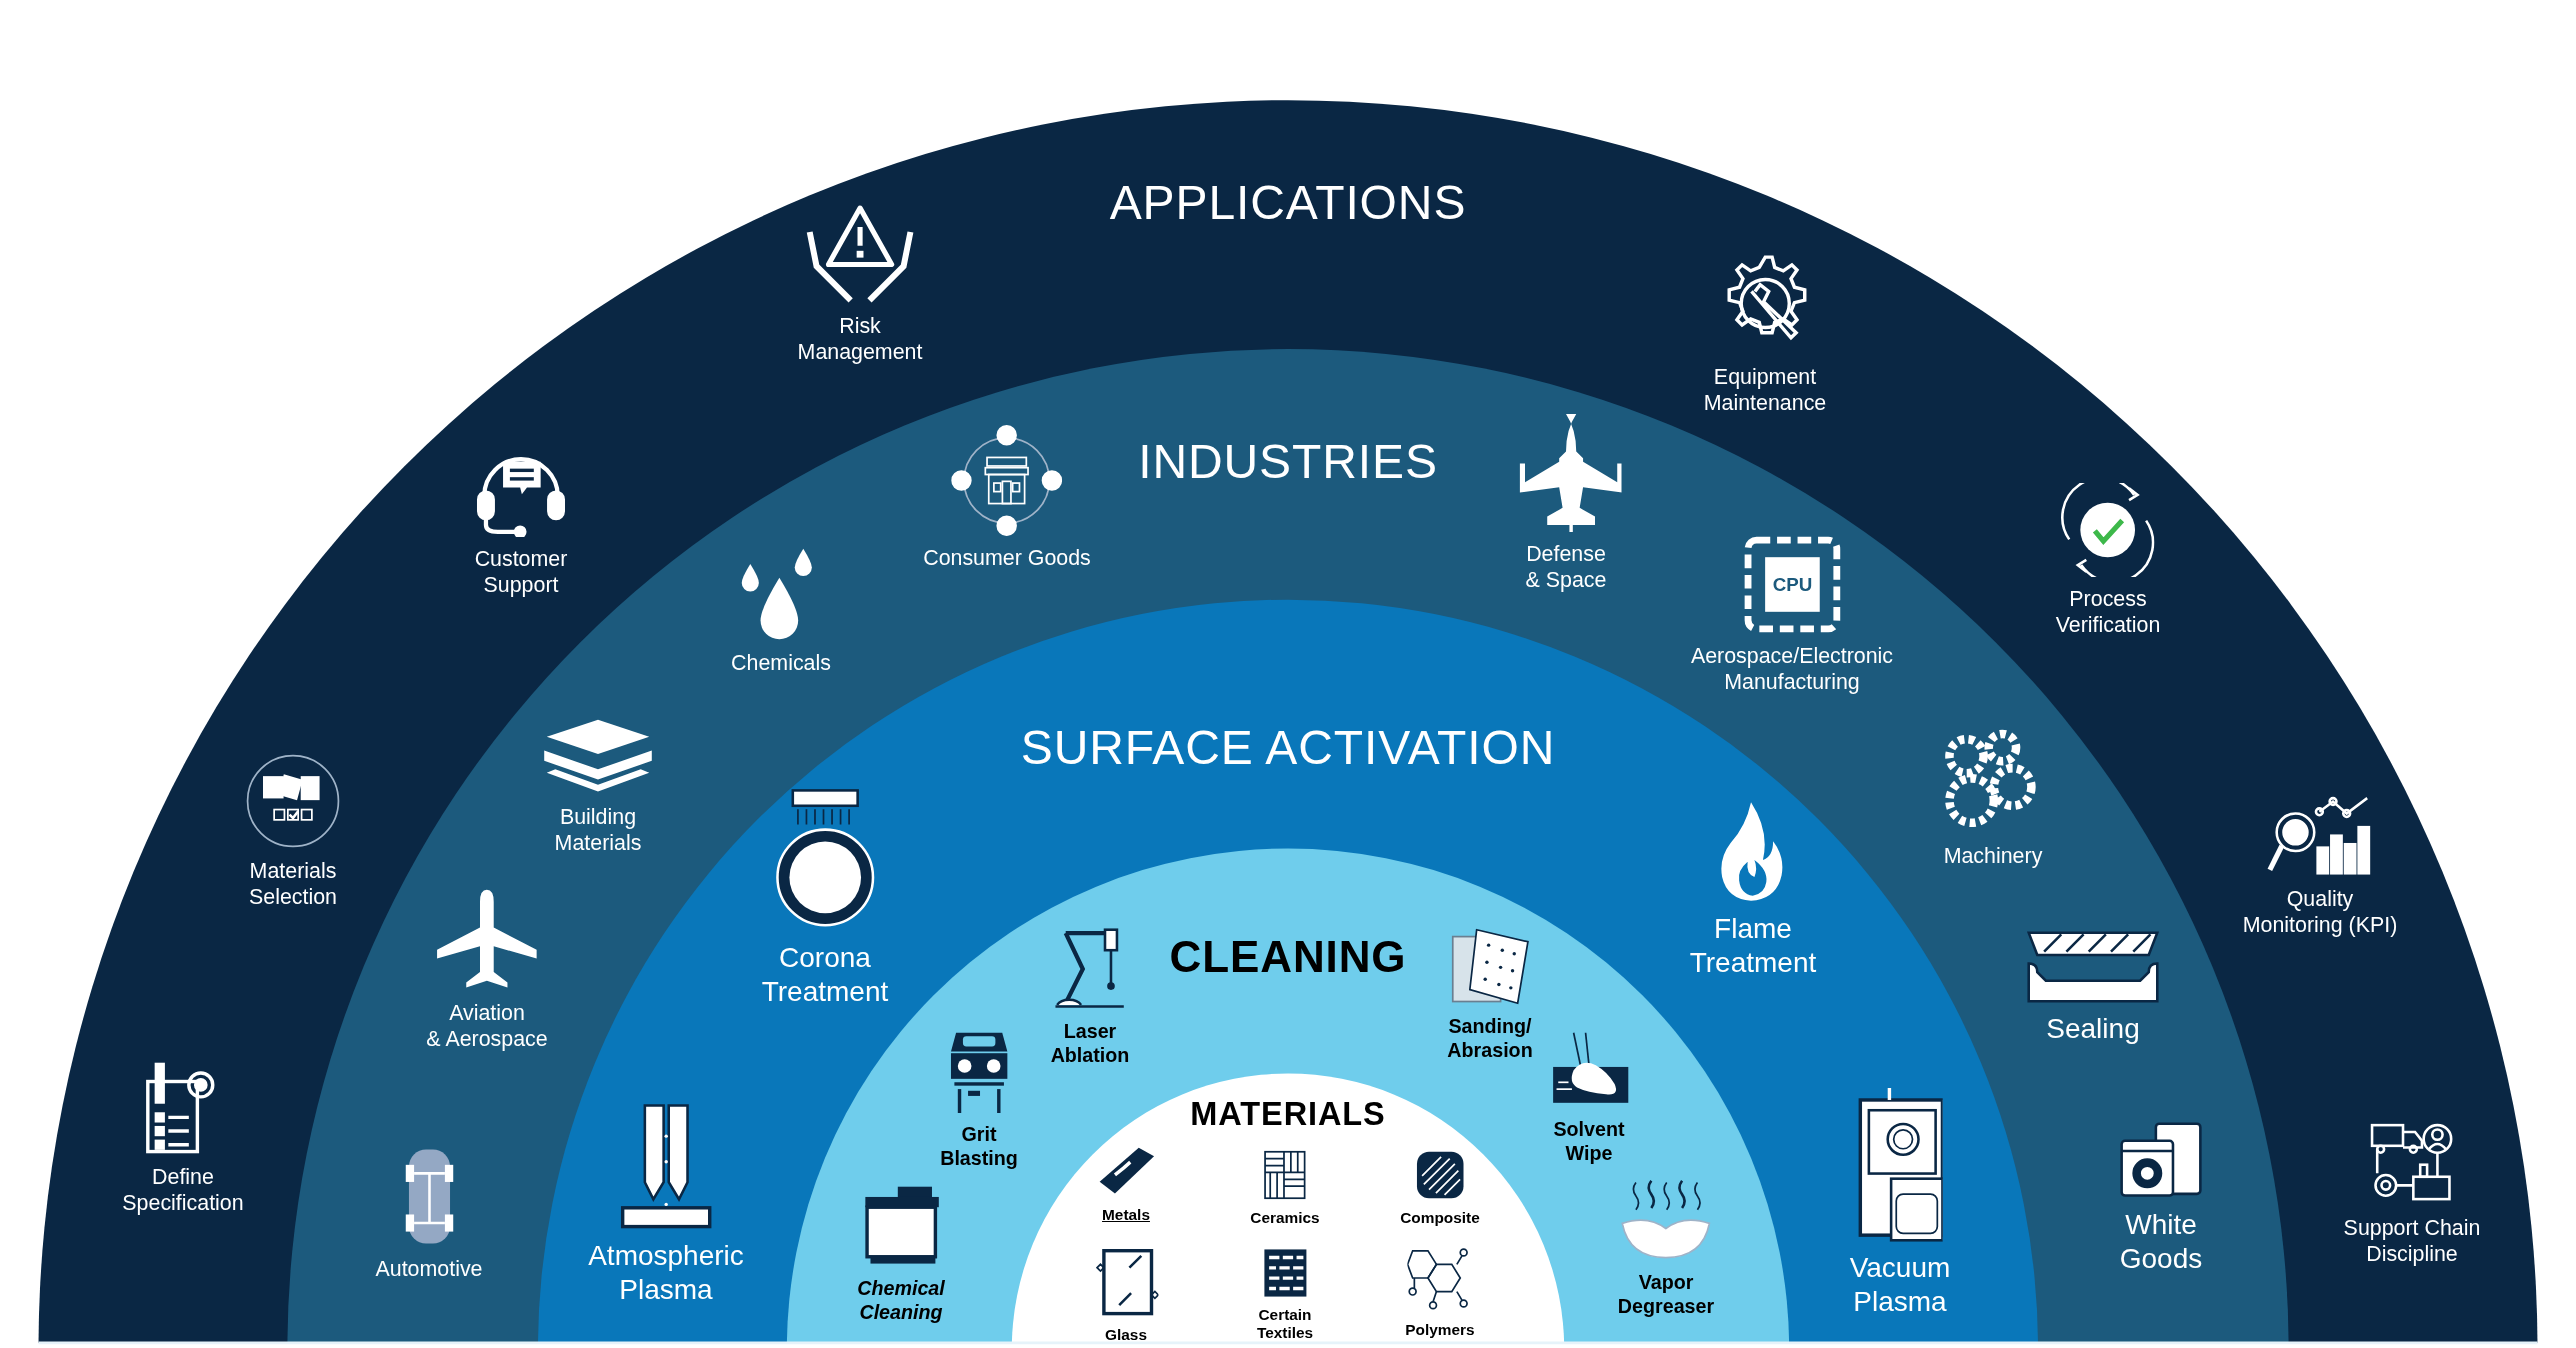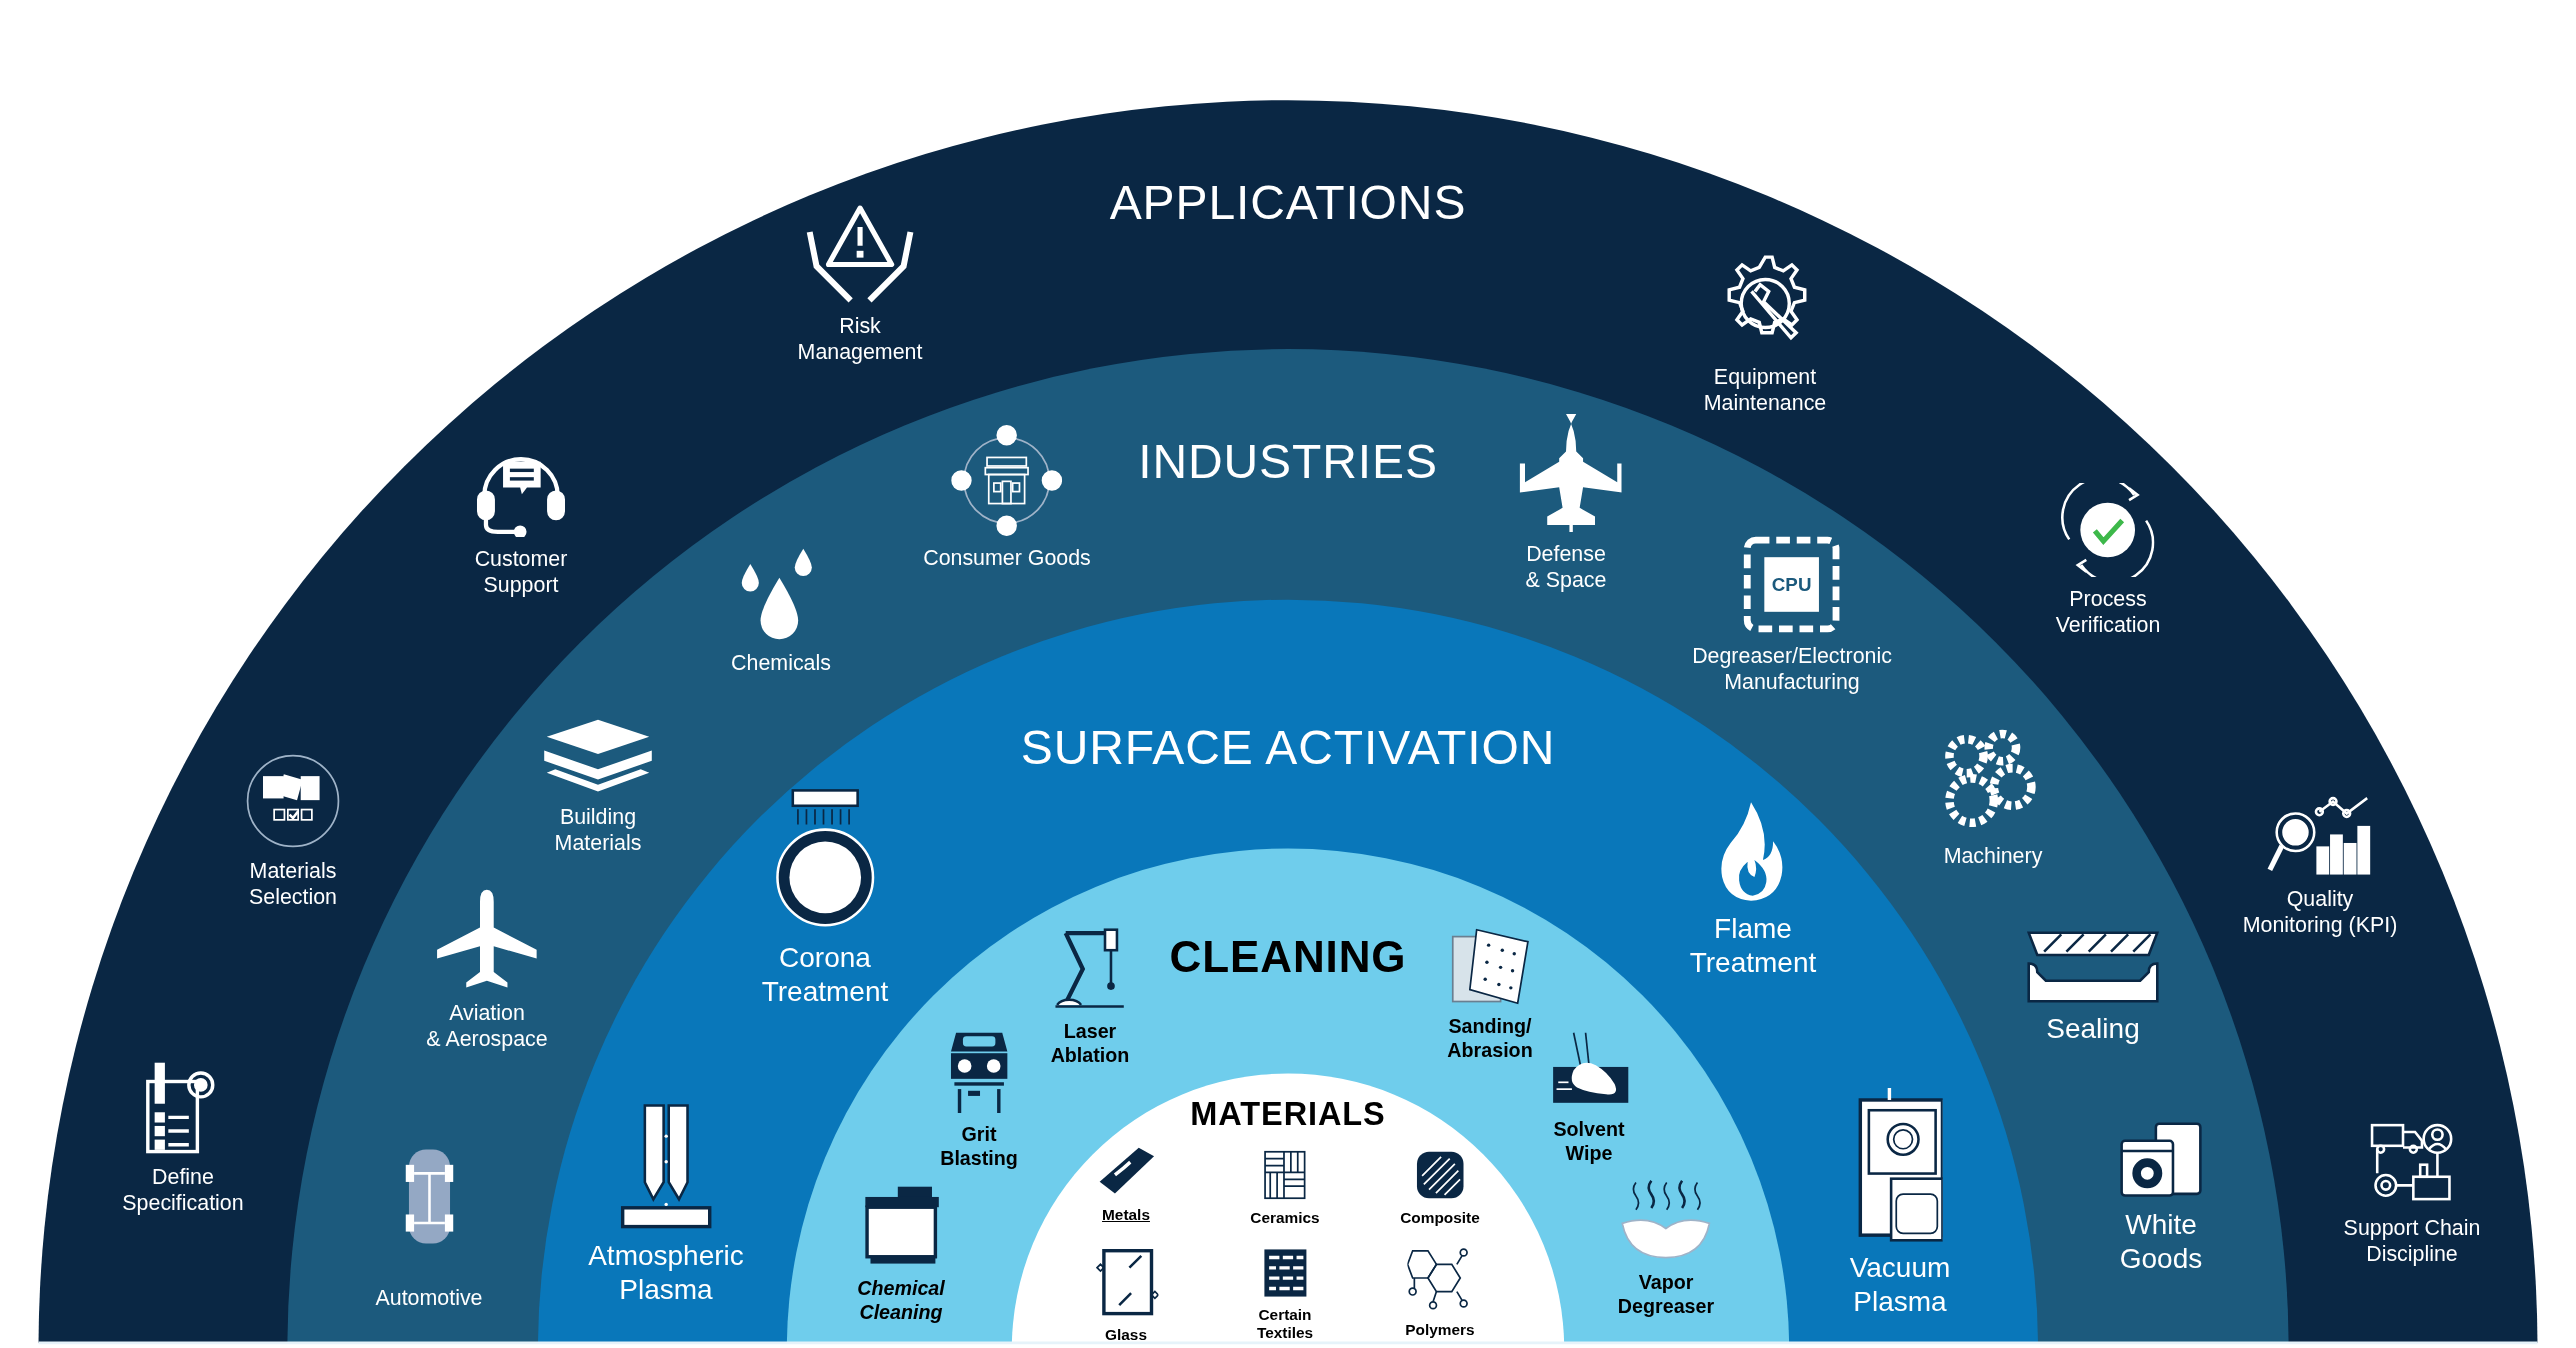--- a/index.html
+++ b/index.html
@@ -157,21 +157,21 @@
     <circle cx="20" cy="76" r="12"></circle>
       <circle cx="20" cy="76" r="5"></circle>
     <rect x="52" y="66" width="42" height="26"></rect>
       <rect x="60" y="52" width="8" height="14"></rect>
     <path d="M10 34 v28 M80 38 v28 M32 76 h20"></path>
   </svg>
   <div class="lbl">Support Chain
 Discipline</div>
 </div>
 
-<div class="item s-ind w" style="left:429px; top:1146px;gap:29px;">
+<div class="item s-ind w" style="left:429px; top:1146px;">
   <svg width="48" height="101" viewBox="0 0 56 118">
     <rect x="4" y="4" width="48" height="110" rx="20" fill="#94a8c4"></rect>
     <rect x="0" y="22" width="10" height="20" fill="#fff"></rect>
       <rect x="46" y="22" width="10" height="20" fill="#fff"></rect>
     <rect x="0" y="80" width="10" height="20" fill="#fff"></rect>
       <rect x="46" y="80" width="10" height="20" fill="#fff"></rect>
     <path d="M10 32 h36 M28 32 v58 M10 90 h36" stroke="#fff" stroke-width="3"></path>
   </svg>
   <div class="lbl">Automotive</div>
 </div>
@@ -227,21 +227,21 @@
   <div class="lbl">Defense
 &amp; Space</div>
 </div>
 
 <div class="item s-ind w" style="left:1792px; top:535px;">
   <svg width="99" height="99" viewBox="0 0 116 116" fill="none" stroke="#fff" stroke-width="8">
     <rect x="6" y="6" width="104" height="104" rx="10" stroke-dasharray="16 8"></rect>
     <rect x="26" y="26" width="64" height="64" fill="#fff" stroke="none"></rect>
     <text x="58" y="66" text-anchor="middle" font-family="Liberation Sans, sans-serif" font-size="22" font-weight="bold" fill="#1c5a7d" stroke="none">CPU</text>
   </svg>
-  <div class="lbl">Degreaser/Electronic
+  <div class="lbl">Aerospace/Electronic
 Manufacturing</div>
 </div>
 
 <div class="item s-ind w" style="left:1993px; top:727px;">
   <svg width="111" height="107" viewBox="0 0 130 125" fill="none" stroke="#fff" stroke-width="10" stroke-dasharray="7 5">
     <circle cx="34" cy="34" r="20"></circle>
       <circle cx="76" cy="24" r="16"></circle>
       <circle cx="40" cy="86" r="26"></circle>
       <circle cx="88" cy="70" r="22"></circle>
   </svg>

